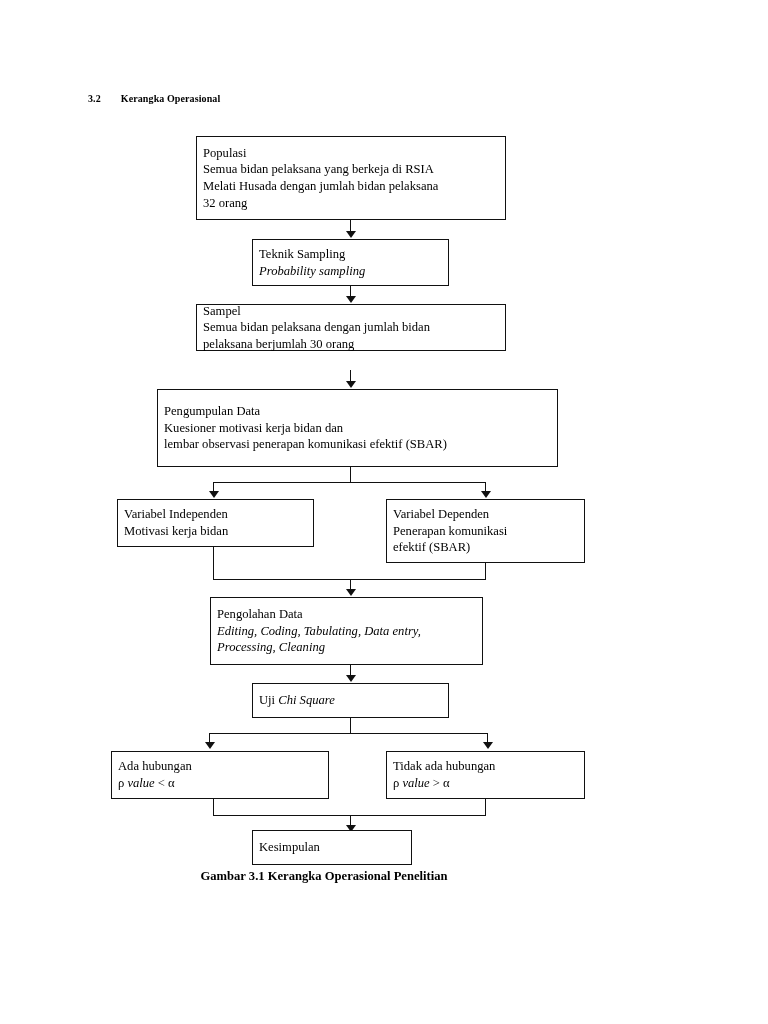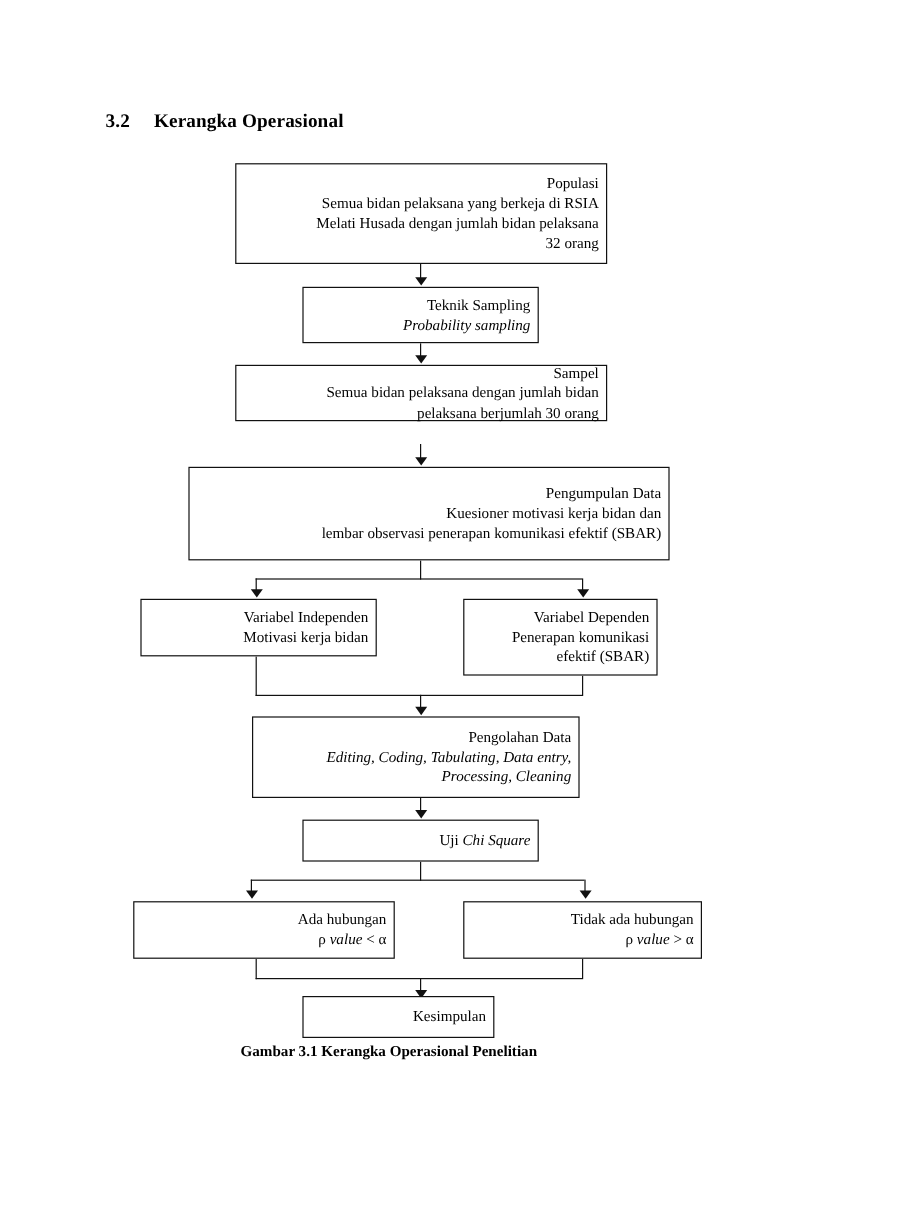--- a/index.html
+++ b/index.html
@@ -19,35 +19,35 @@
   #page {
     position: relative;
     width: 768px;
     height: 1024px;
   }
   .section-heading {
     position: absolute;
     left: 88px;
     top: 93px;
     font-weight: bold;
-    font-size: 16px;
+    font-size: 10px;
     letter-spacing: 0.1px;
     white-space: nowrap;
   }
   .section-heading .num { margin-right: 20px; }
 
   
   .box {
     position: absolute;
     box-sizing: border-box;
     border: 1.2px solid #111111;
     background: #ffffff;
     display: flex;
     flex-direction: column;
-    align-items: flex-end;
+    align-items: flex-start;
     justify-content: center;
     text-align: center;
     font-size: 12.6px;
     line-height: 1.32;
     padding: 3px 6px;
     z-index: 3;
   }
   .box .ln { display: block; white-space: nowrap; }
   .box .it { font-style: italic; }
 
@@ -131,21 +131,21 @@
   <div class="vline" style="left:213px; top:482px; height:11px;"></div>
   <div class="arrow" style="left:208.5px; top:491px;"></div>
   <div class="vline" style="left:485px; top:482px; height:11px;"></div>
   <div class="arrow" style="left:480.5px; top:491px;"></div>
 
   <div class="box" style="left:117px; top:499px; width:197px; height:48px;">
     <span class="ln">Variabel Independen</span>
     <span class="ln">Motivasi kerja bidan</span>
   </div>
 
-  <div class="box" style="left:386px; top:499px; width:162px; height:64px;">
+  <div class="box" style="left:386px; top:499px; width:199px; height:64px;">
     <span class="ln">Variabel Dependen</span>
     <span class="ln">Penerapan komunikasi</span>
     <span class="ln">efektif (SBAR)</span>
   </div>
 
   <div class="vline" style="left:213px; top:547px; height:33px;"></div>
   <div class="vline" style="left:485px; top:563px; height:17px;"></div>
   <div class="hline" style="left:213px; top:579px; width:272px;"></div>
   <div class="vline" style="left:350px; top:579px; height:12px;"></div>
   <div class="arrow" style="left:345.5px; top:589px;"></div>

